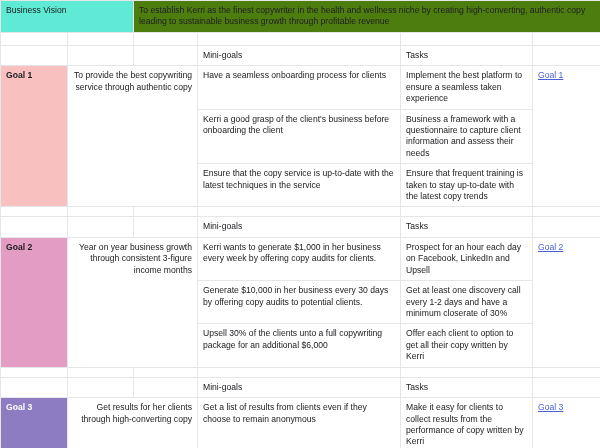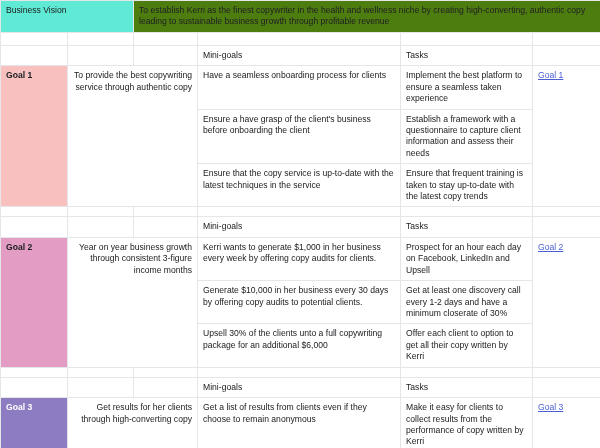--- a/index.html
+++ b/index.html
@@ -157,22 +157,22 @@
       <tr>
         <td class="goal-label goal1" rowspan="3">Goal 1</td>
         <td class="goal-desc" colspan="2" rowspan="3">To provide the best copywriting service through authentic copy</td>
         <td class="mini">Have a seamless onboarding process for clients</td>
         <td class="task">Implement the best platform to ensure a seamless taken experience</td>
         <td class="linkcell" rowspan="3">
           <a class="goal-link" href="#">Goal 1</a>
         </td>
       </tr>
       <tr>
-        <td class="mini">Ensure a have grasp of the client's business before onboarding the client</td>
-        <td class="task">Establish a framework with a questionnaire to capture client information and assess their needs</td>
+        <td class="mini">Kerri a good grasp of the client's business before onboarding the client</td>
+        <td class="task">Business a framework with a questionnaire to capture client information and assess their needs</td>
       </tr>
       <tr>
         <td class="mini">Ensure that the copy service is up-to-date with the latest techniques in the service</td>
         <td class="task">Ensure that frequent training is taken to stay up-to-date with the latest copy trends</td>
       </tr>
 
       <tr class="blank">
         <td></td>
         <td></td>
         <td></td>

